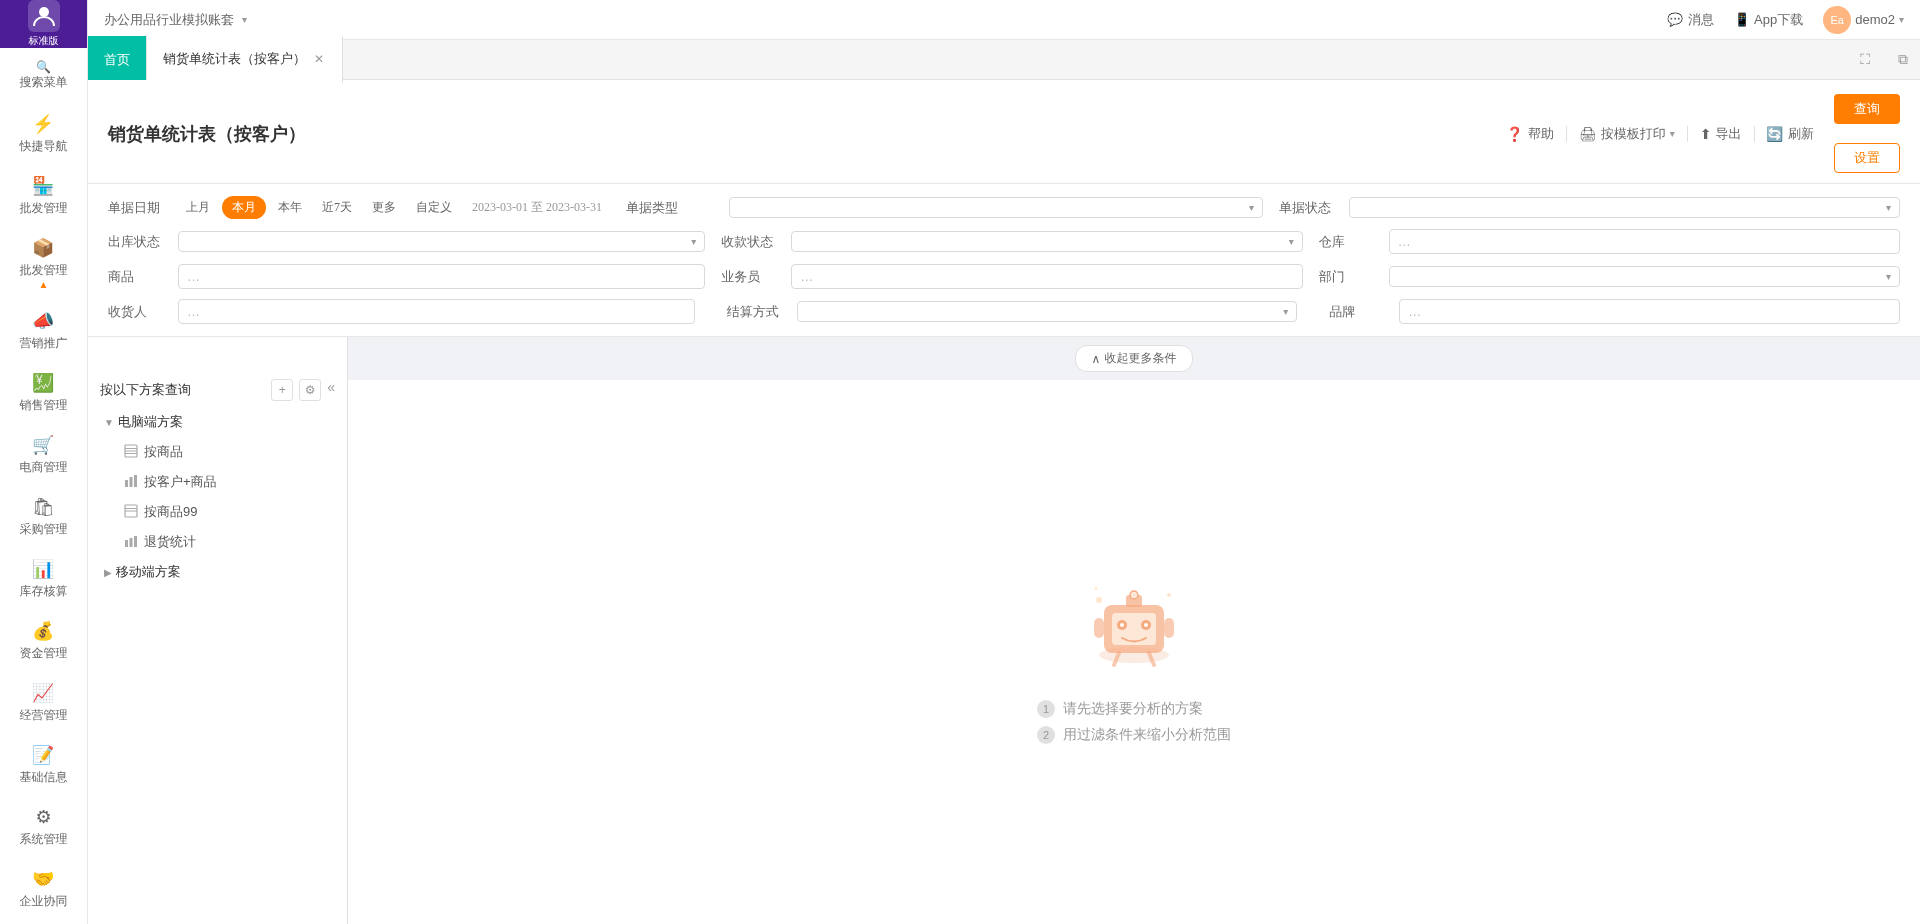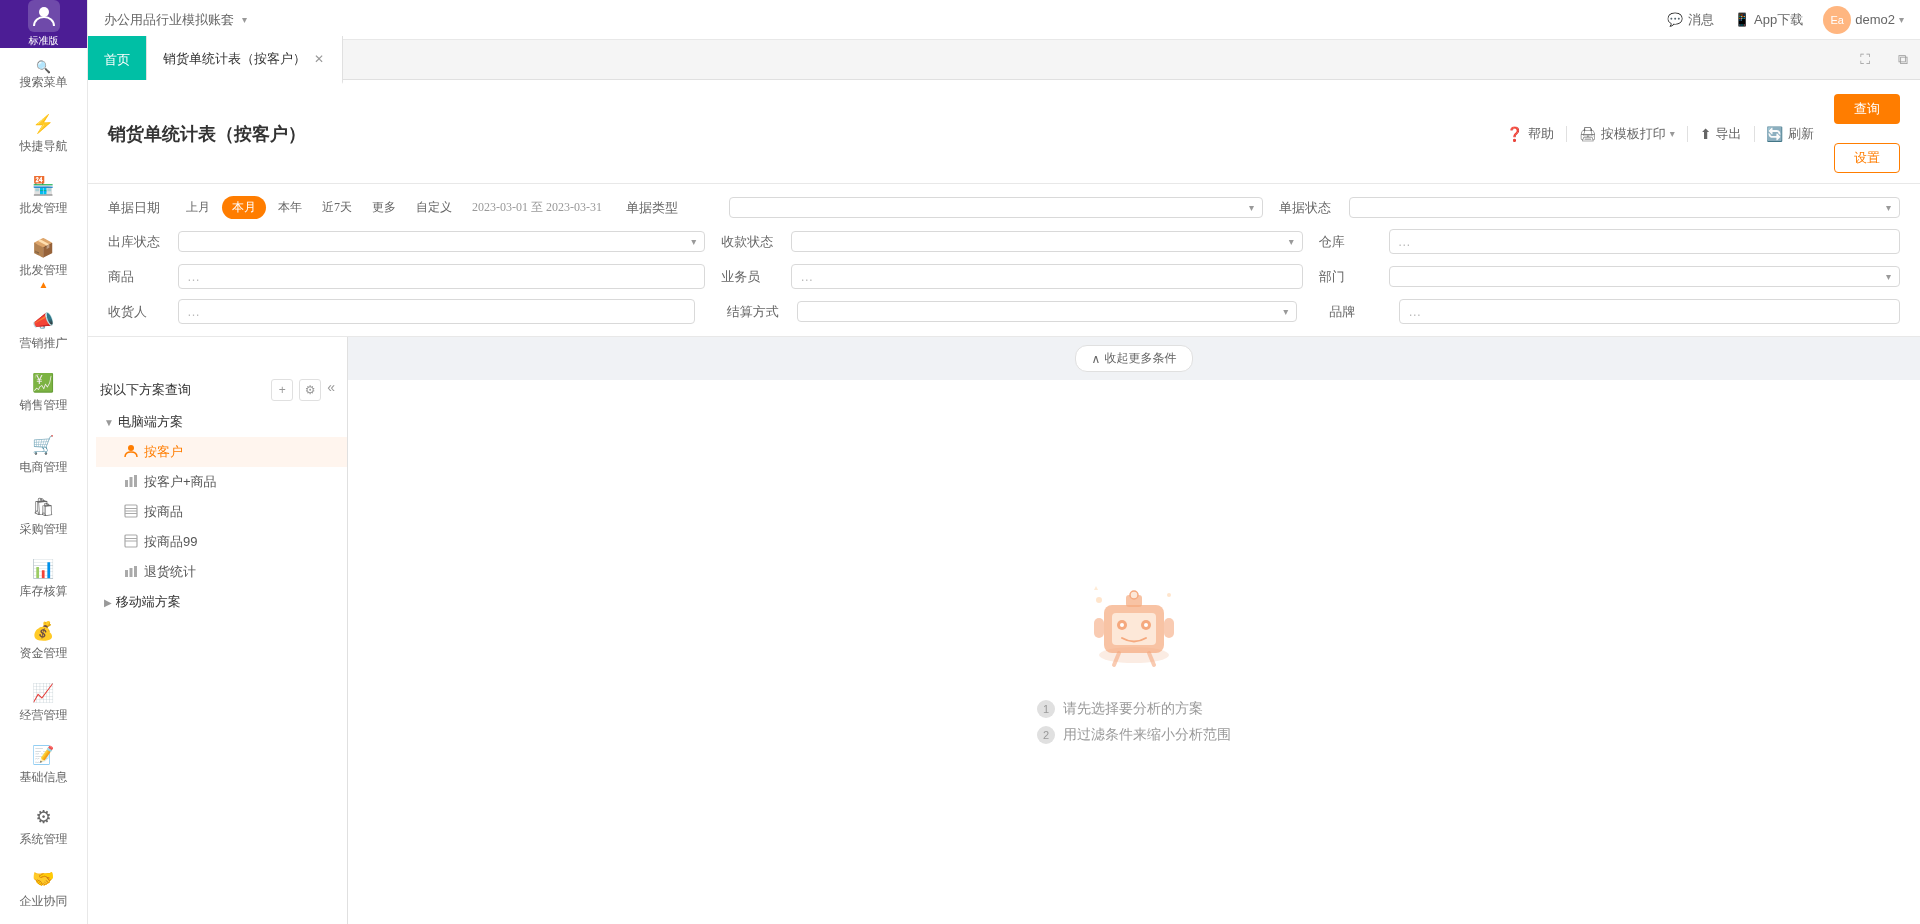--- a/index.html
+++ b/index.html
@@ -367,49 +367,40 @@
               <span>«</span>
             </div>
           </div>
         </div>
 
         <div class="tree-group">
           <div class="tree-group-header">
             <span class="tree-arrow">▼</span>
             <span>电脑端方案</span>
           </div>
-          <div class="tree-item active">
-            <span class="t-icon">
-              <svg width="14" height="14" viewBox="0 0 14 14" fill="none">
-                  <circle cx="7" cy="4" r="3" fill="#ff7d00"></circle>
-                  <path d="M1 13c0-3.3 2.7-5 6-5s6 1.7 6 5" stroke="#ff7d00" stroke-width="1.5" fill="none"></path>
-                </svg>
-            </span>
-            <span>按客户</span>
-          </div>
-          <div class="tree-item">
-            <span class="t-icon">
-              <svg width="14" height="14" viewBox="0 0 14 14" fill="none">
-                  <rect x="1" y="6" width="3" height="7" fill="#aaa"></rect>
-                  <rect x="5.5" y="3" width="3" height="10" fill="#aaa"></rect>
-                  <rect x="10" y="1" width="3" height="12" fill="#aaa"></rect>
-                </svg>
-            </span>
-            <span>按客户+商品</span>
-          </div>
           <div class="tree-item">
             <span class="t-icon">
               <svg width="14" height="14" viewBox="0 0 14 14" fill="none">
                   <rect x="1" y="1" width="12" height="12" rx="1" stroke="#aaa" stroke-width="1.2" fill="none"></rect>
                   <line x1="1" y1="4.5" x2="13" y2="4.5" stroke="#aaa" stroke-width="1"></line>
                   <line x1="1" y1="7" x2="13" y2="7" stroke="#aaa" stroke-width="1"></line>
                   <line x1="1" y1="9.5" x2="13" y2="9.5" stroke="#aaa" stroke-width="1"></line>
                 </svg>
             </span>
             <span>按商品</span>
+          </div>
+          <div class="tree-item">
+            <span class="t-icon">
+              <svg width="14" height="14" viewBox="0 0 14 14" fill="none">
+                  <rect x="1" y="6" width="3" height="7" fill="#aaa"></rect>
+                  <rect x="5.5" y="3" width="3" height="10" fill="#aaa"></rect>
+                  <rect x="10" y="1" width="3" height="12" fill="#aaa"></rect>
+                </svg>
+            </span>
+            <span>按客户+商品</span>
           </div>
           <div class="tree-item">
             <span class="t-icon">
               <svg width="14" height="14" viewBox="0 0 14 14" fill="none">
                   <rect x="1" y="1" width="12" height="12" rx="1" stroke="#aaa" stroke-width="1.2" fill="none"></rect>
                   <line x1="1" y1="4.5" x2="13" y2="4.5" stroke="#aaa" stroke-width="1"></line>
                   <line x1="1" y1="7" x2="13" y2="7" stroke="#aaa" stroke-width="1"></line>
                 </svg>
             </span>
             <span>按商品99</span>

